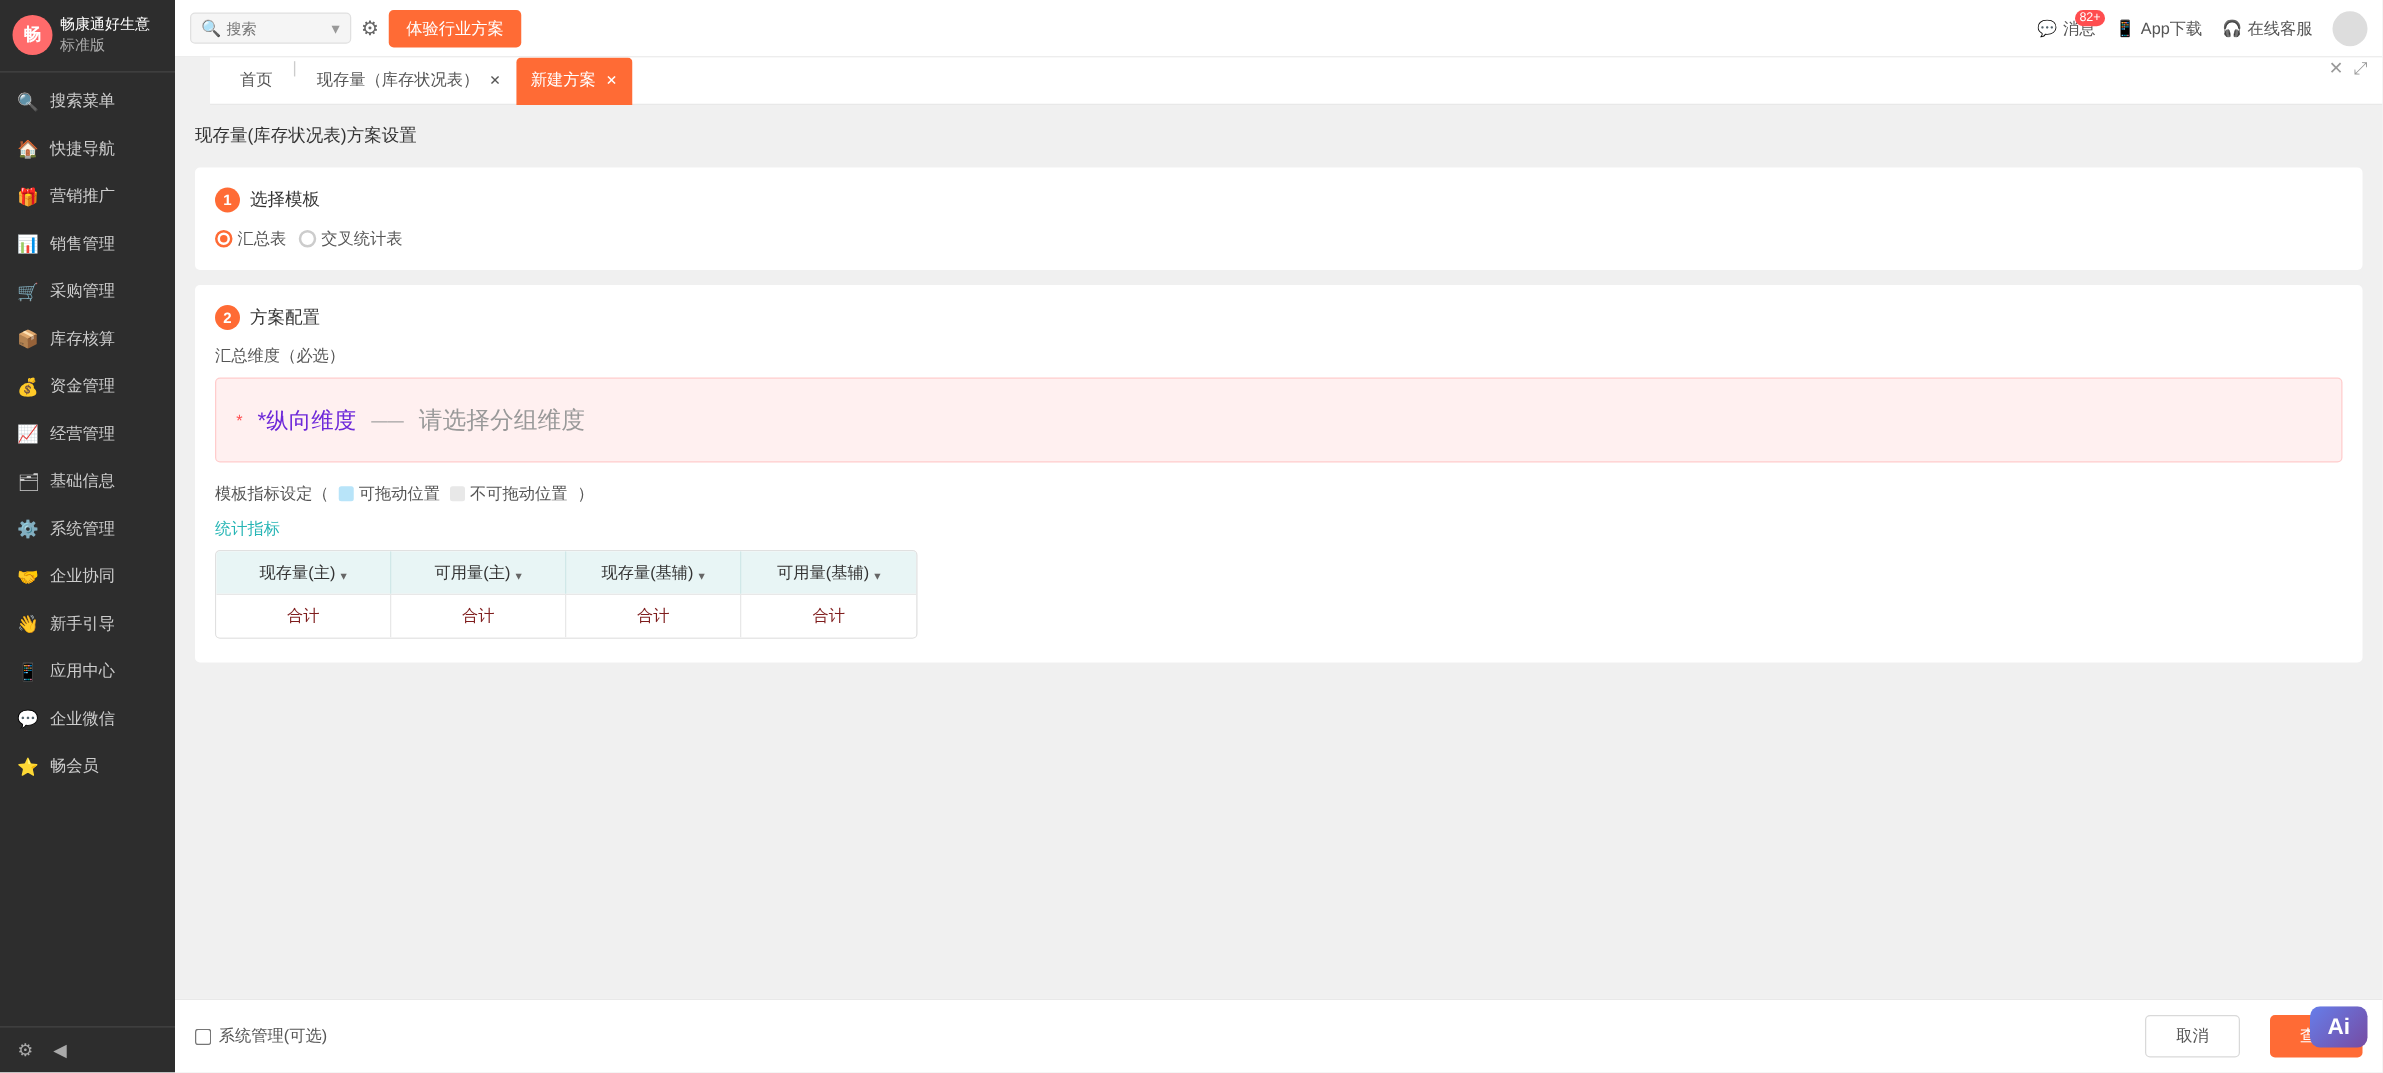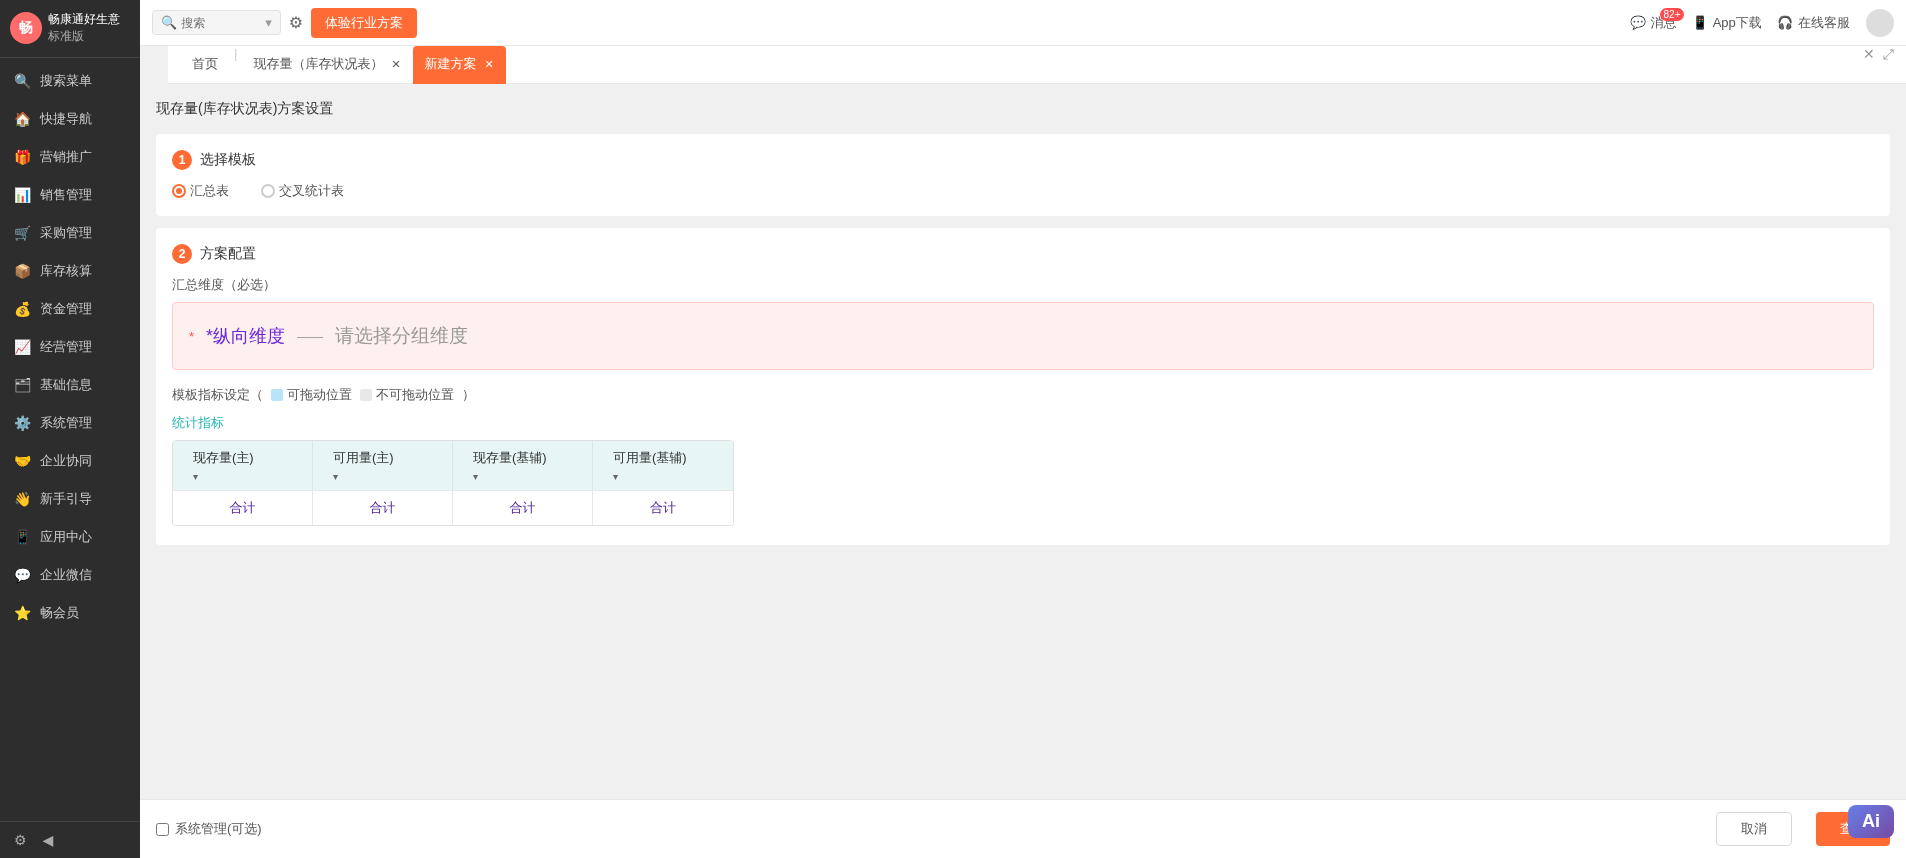--- a/index.html
+++ b/index.html
@@ -147,21 +147,21 @@
     }
     .section-num {
       background: #ff6b35; color: #fff;
       width: 20px; height: 20px; border-radius: 50%;
       display: flex; align-items: center; justify-content: center;
       font-size: 12px; font-weight: bold; flex-shrink: 0;
     }
     .section-title { font-size: 14px; color: #333; font-weight: 500; }
 
     
-    .radio-group { display: flex; align-items: center; gap: 32px; }
+    .radio-group { display: flex; align-items: center; gap: 10px; }
     .radio-item { display: flex; align-items: center; gap: 4px; cursor: pointer; font-size: 13px; color: #555; }
     .radio-dot {
       width: 14px; height: 14px; border-radius: 50%; border: 2px solid #ccc;
       display: flex; align-items: center; justify-content: center;
     }
     .radio-dot.checked { border-color: #ff6b35; }
     .radio-dot.checked::after { content: ''; width: 6px; height: 6px; background: #ff6b35; border-radius: 50%; }
 
     
     .dimension-label { font-size: 13px; color: #555; margin-bottom: 8px; }
@@ -179,29 +179,29 @@
     .indicator-label { font-size: 13px; color: #555; margin-bottom: 10px; display: flex; align-items: center; gap: 8px; }
     .legend-item { display: flex; align-items: center; gap: 4px; }
     .legend-dot-draggable { width: 12px; height: 12px; background: #b8e4f9; border-radius: 2px; }
     .legend-dot-fixed { width: 12px; height: 12px; background: #e8e8e8; border-radius: 2px; }
 
     .indicator-tag { color: #26b5b5; font-size: 13px; margin-bottom: 8px; font-weight: 500; }
 
     .table-container { border: 1px solid #e0e0e0; border-radius: 4px; overflow: hidden; display: inline-block; }
     .table-header { display: flex; background: #e8f5f5; }
     .table-header-cell {
-      display: flex; align-items: flex-start; justify-content: center; gap: 4px;
+      display: flex; align-items: flex-end; justify-content: center; gap: 4px;
       padding: 8px 20px; font-size: 13px; color: #333;
-      border-right: 1px solid #d0e8e8; min-width: 140px; flex-direction: column;
+      border-right: 1px solid #d0e8e8; min-width: 140px;
     }
     .table-header-cell:last-child { border-right: none; }
     .table-body-row { display: flex; background: #fff; border-top: 1px solid #e8e8e8; }
     .table-body-cell {
       display: flex; align-items: center; justify-content: center;
-      padding: 8px 20px; font-size: 13px; color: #4c1d95;
+      padding: 8px 20px; font-size: 13px; color: #7f1d1d;
       border-right: 1px solid #e8e8e8; min-width: 140px;
     }
     .table-body-cell:last-child { border-right: none; }
     .chevron-icon { font-size: 10px; color: #666; }
 
     
     .tips { margin-top: 12px; font-size: 12px; color: #bbb; line-height: 1.8; }
     .tips-item { display: flex; gap: 4px; }
 
     

